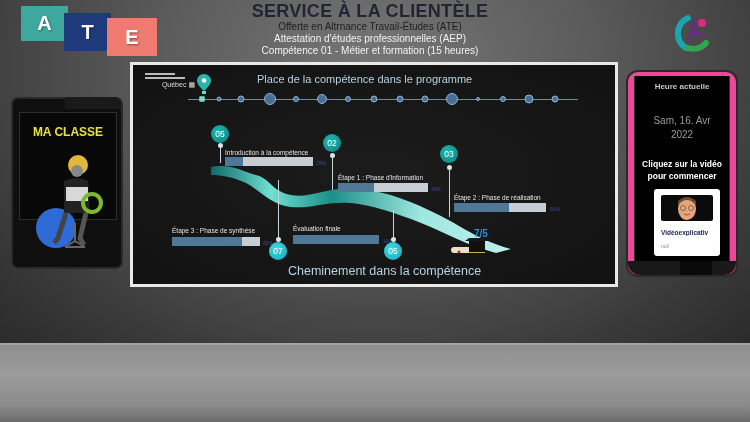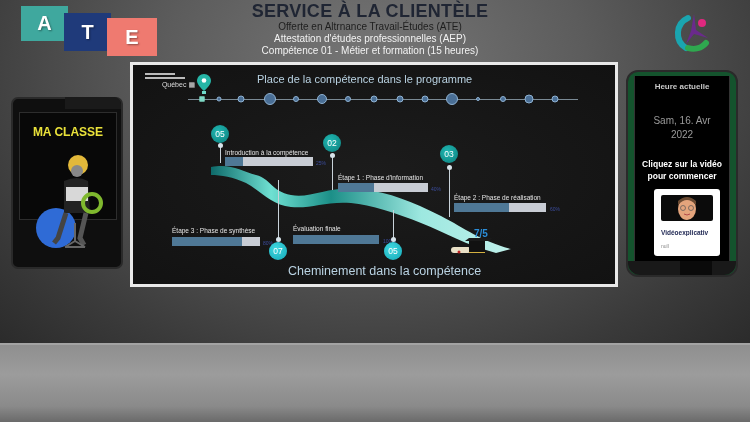--- a/index.html
+++ b/index.html
@@ -82,21 +82,21 @@
   }
   .tablet .bump { position: absolute; right: 0; top: -2px; width: 56px; height: 12px; background: #1a1a1a; border-radius: 0 7px 0 0; }
   .tablet .screen {
     position: absolute; left: 6px; top: 13px; width: 98px; height: 108px; background: #080808; border: 1px solid #2d2d2d; padding-left: 24px;
   }
   .tablet .ma-classe { position: absolute; left: 0; right: 0; top: 12px; text-align: center; color: #e9e13a; font-weight: bold; font-size: 12px; }
 
   
   .phone {
     position: absolute; left: 626px; top: 70px; width: 112px; height: 207px;
-    background: #14532d; border-radius: 12px; border: 2px solid #2a2a2a;
+    background: #ec4899; border-radius: 12px; border: 2px solid #2a2a2a;
   }
   .phone .screen { position: absolute; left: 6px; top: 4px; width: 96px; height: 185px; background: #000; border-left: 1px solid #333; border-right: 1px solid #333; }
   .phone .bottom { position: absolute; left: 0; right: 0; bottom: 0; height: 14px; background: #191919; border-radius: 0 0 12px 12px; }
   .phone .bottom .tab { position: absolute; left: 52px; top: 0; width: 32px; height: 14px; background: #0a0a0a; }
   .clock-title { position: absolute; top: 6px; left: 0; right: 0; text-align: center; color: #c8c8c8; font-size: 8px; font-weight: bold; }
   .clock-date { position: absolute; top: 38px; left: 0; right: 0; text-align: center; color: #9a9a9a; font-size: 10px; line-height: 14px; }
   .clock-digits { position: absolute; top: 86px; left: 20px; display: flex; gap: 4px; }
   .clock-digits .d { width: 24px; height: 10px; background: #3a3a3a; border-radius: 2px 2px 0 0; color: #ddd; font-size: 12px; font-weight: bold; text-align: center; overflow: hidden; line-height: 18px; }
   .cta { position: absolute; top: 82px; left: 0; right: 0; text-align: center; color: #fff; font-weight: bold; font-size: 8.5px; line-height: 12px; background: #000; }
   .video-card { position: absolute; top: 113px; left: 19px; width: 66px; height: 67px; background: #fff; border-radius: 3px; }

